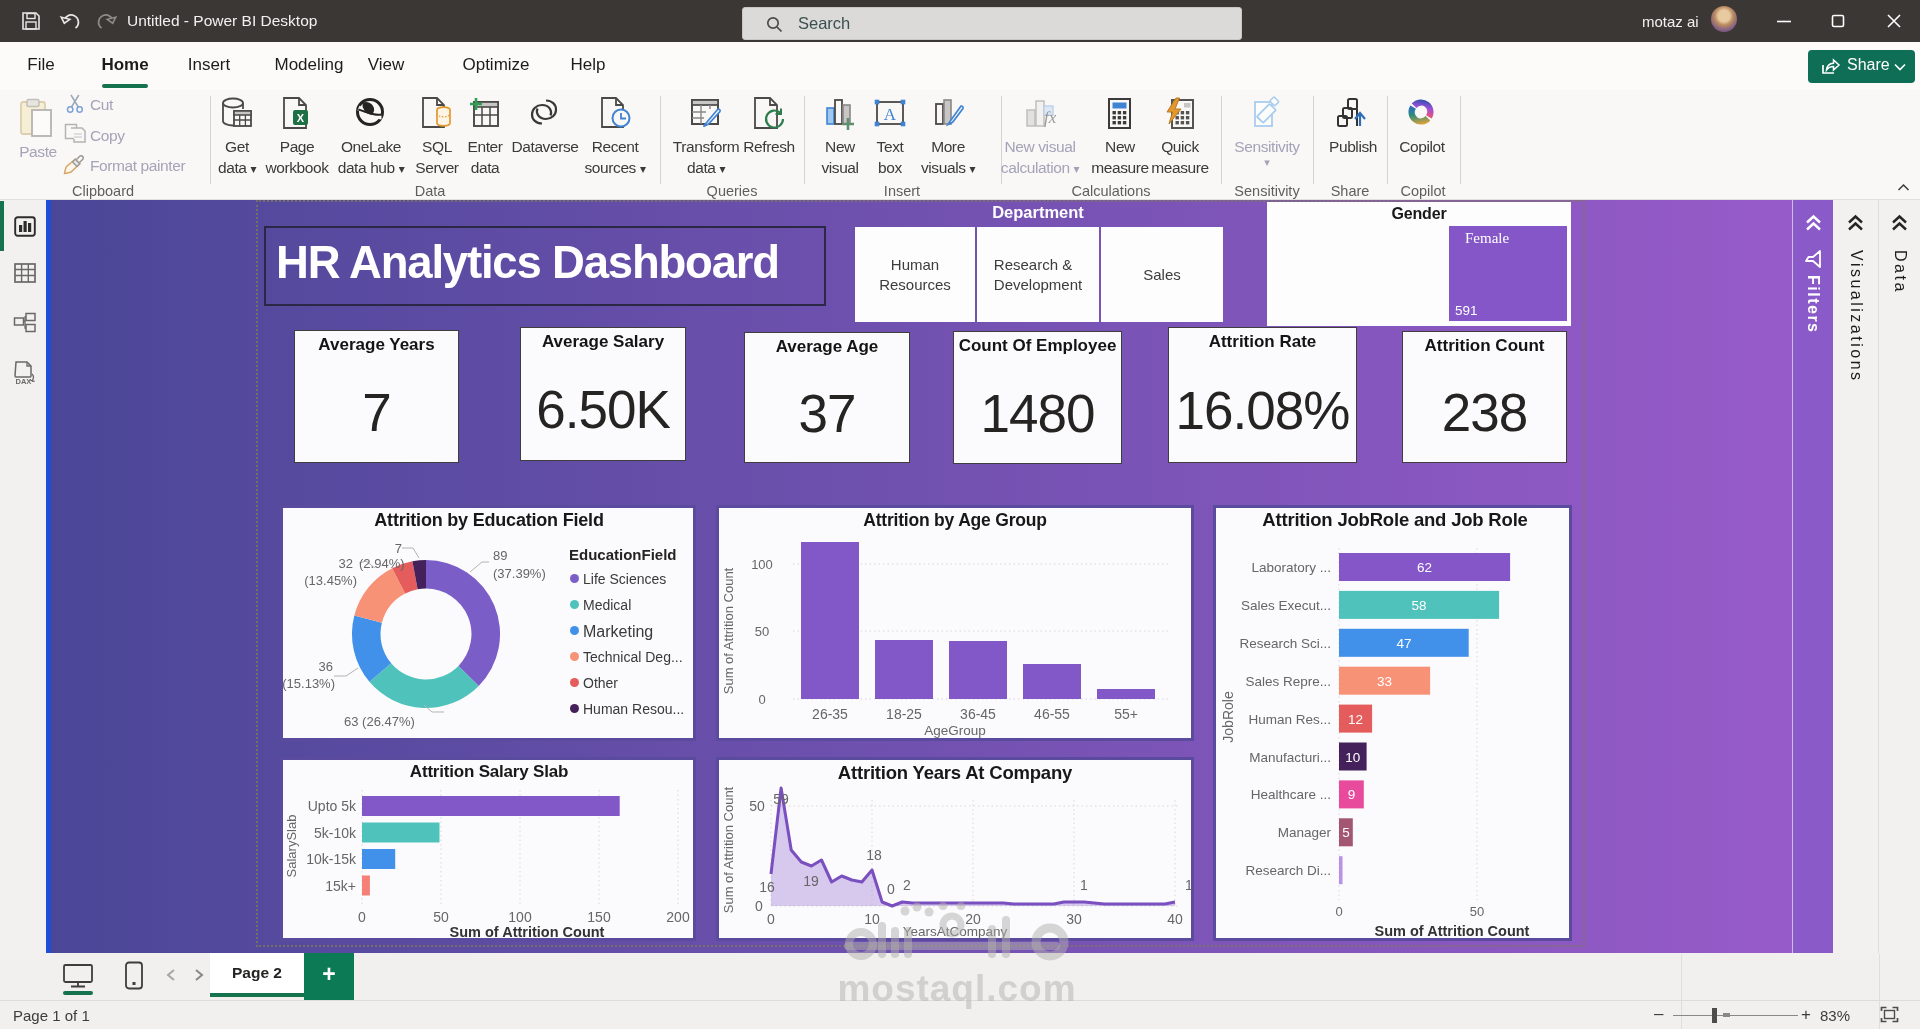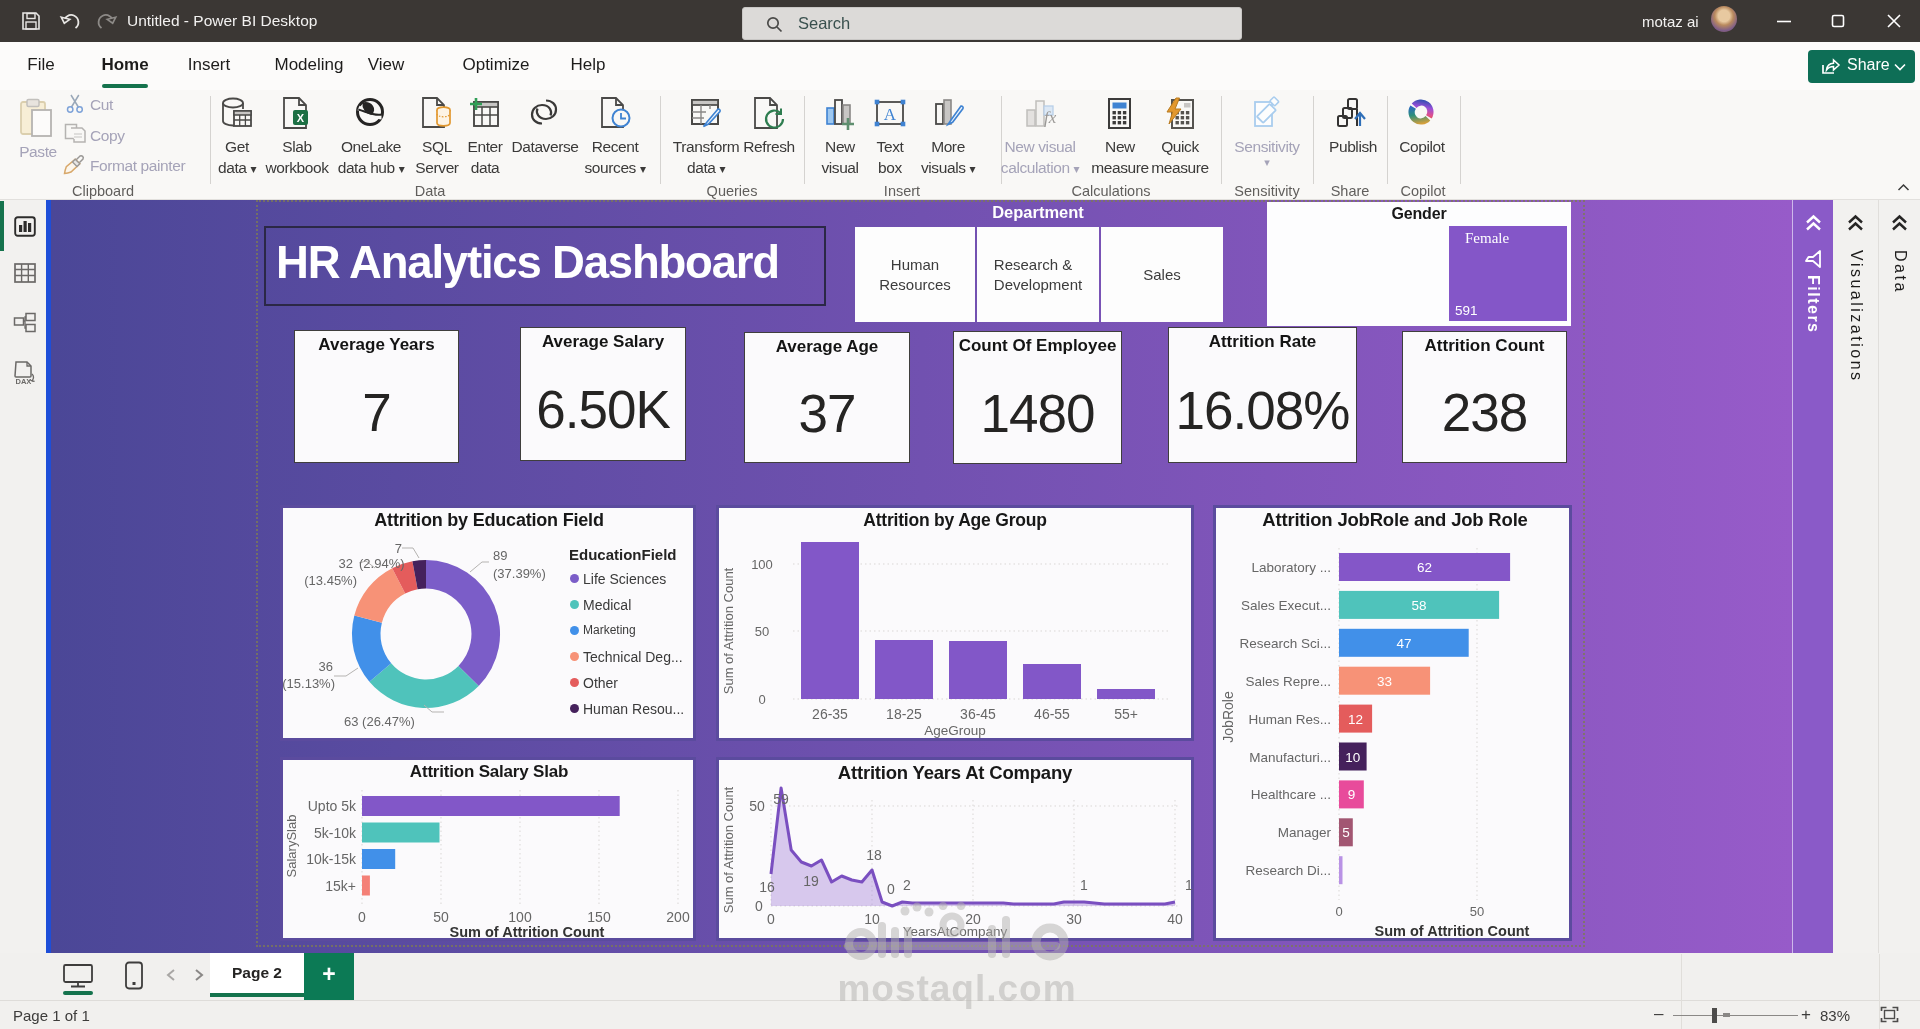--- a/index.html
+++ b/index.html
@@ -128,21 +128,21 @@
     <div class="abs lbl" style="left:237px;top:47px;transform:translateX(-50%);">Get</div>
     <div class="abs lbl" style="left:237px;top:68px;transform:translateX(-50%);">data <span style="font-size:12px;">▾</span></div>
     <div class="abs" style="left:279px;top:6px;">
       <svg width="36" height="40" viewBox="0 0 36 40">
         <path d="M5 2 h15 l7 7 v23 h-22 z" fill="#f9f8f6" stroke="#4a4947" stroke-width="1.8"></path>
         <path d="M20 2 v7 h7" fill="none" stroke="#4a4947" stroke-width="1.8"></path>
         <rect x="14" y="14" width="15" height="15" rx="2" fill="#1d7044"></rect>
         <text x="21.5" y="25.5" font-size="11" font-weight="bold" fill="#fff" text-anchor="middle" font-family="Liberation Sans">X</text>
       </svg>
     </div>
-    <div class="abs lbl" style="left:297px;top:47px;transform:translateX(-50%);">Slab</div>
+    <div class="abs lbl" style="left:297px;top:47px;transform:translateX(-50%);">Page</div>
     <div class="abs lbl" style="left:297px;top:68px;transform:translateX(-50%);">workbook</div>
     <div class="abs" style="left:353px;top:6px;">
       <svg width="36" height="40" viewBox="0 0 36 40">
         <circle cx="17" cy="16" r="12.5" fill="none" stroke="#252423" stroke-width="3"></circle>
         <path d="M5.5 12 C12 15 22 21 28.5 21" fill="none" stroke="#f9f8f6" stroke-width="5"></path>
         <path d="M5.3 13.5 C13 15.5 21 20.5 28.9 18.5" fill="none" stroke="#252423" stroke-width="2"></path>
         <path d="M9.5 6.5 a9 7.5 0 0 1 9 12.5 a11 11 0 0 1 -9 -12.5z" fill="#252423"></path>
       </svg>
     </div>
     <div class="abs lbl" style="left:371px;top:47px;transform:translateX(-50%);">OneLake</div>
@@ -409,21 +409,21 @@
       <text x="61" y="218" class="ax">63 (26.47%)</text>
       <text x="210" y="52" class="ax">89</text>
       <text x="210" y="70" class="ax">(37.39%)</text>
     </svg>
     <div class="abs" style="left:286px;top:38px;font-weight:bold;font-size:15px;color:#252423;">EducationField</div>
     <div class="abs" style="left:287px;top:63px;width:9px;height:9px;border-radius:50%;background:#7b5dc8;margin-top:3px;"></div>
     <div class="abs" style="left:300px;top:63px;font-size:14px;color:#3a3a3a;white-space:nowrap;">Life Sciences</div>
     <div class="abs" style="left:287px;top:89px;width:9px;height:9px;border-radius:50%;background:#4fc3bb;margin-top:3px;"></div>
     <div class="abs" style="left:300px;top:89px;font-size:14px;color:#3a3a3a;white-space:nowrap;">Medical</div>
     <div class="abs" style="left:287px;top:115px;width:9px;height:9px;border-radius:50%;background:#4190e9;margin-top:3px;"></div>
-    <div class="abs" style="left:300px;top:115px;font-size:12px;color:#3a3a3a;white-space:nowrap;">Marketing</div>
+    <div class="abs" style="left:300px;top:115px;font-size:16px;color:#3a3a3a;white-space:nowrap;">Marketing</div>
     <div class="abs" style="left:287px;top:141px;width:9px;height:9px;border-radius:50%;background:#f79277;margin-top:3px;"></div>
     <div class="abs" style="left:300px;top:141px;font-size:14px;color:#3a3a3a;white-space:nowrap;">Technical Deg...</div>
     <div class="abs" style="left:287px;top:167px;width:9px;height:9px;border-radius:50%;background:#e45c5c;margin-top:3px;"></div>
     <div class="abs" style="left:300px;top:167px;font-size:14px;color:#3a3a3a;white-space:nowrap;">Other</div>
     <div class="abs" style="left:287px;top:193px;width:9px;height:9px;border-radius:50%;background:#45215c;margin-top:3px;"></div>
     <div class="abs" style="left:300px;top:193px;font-size:14px;color:#3a3a3a;white-space:nowrap;">Human Resou...</div>
   </div>
 <div class="card" style="left:716px;top:505px;width:478px;height:236px;border:3px solid #5b4b9e;">
     <div class="abs vtit" style="left:236px;top:2px;transform:translateX(-50%);font-size:17.5px;">Attrition by Age Group</div>
     <svg class="abs" style="left:0;top:0" width="472" height="230" viewBox="0 0 472 230">

